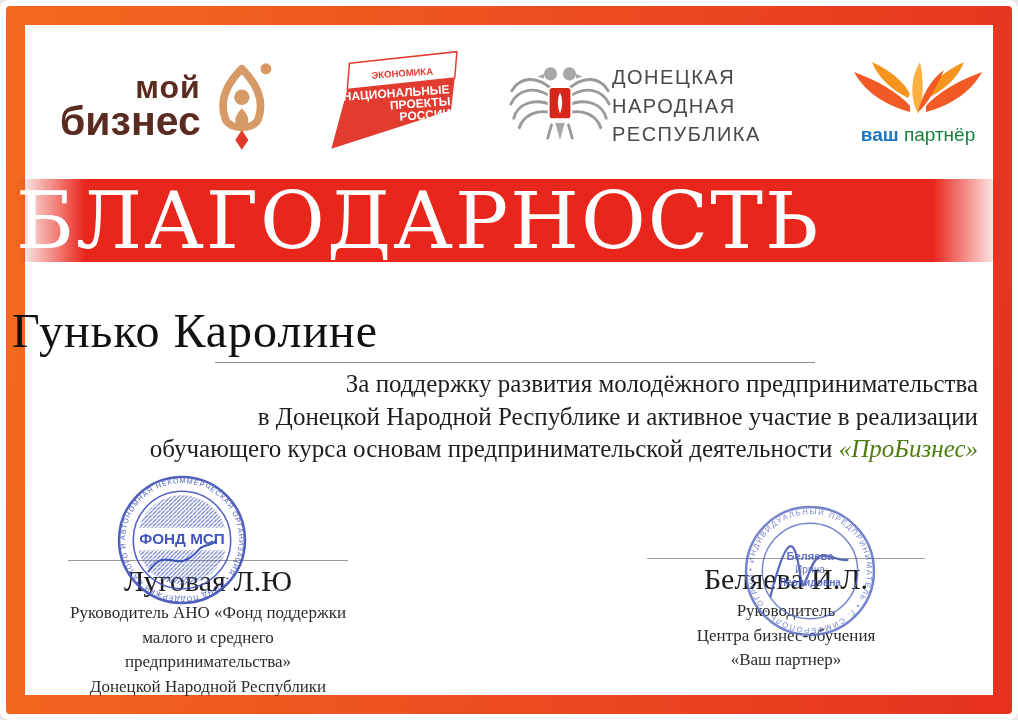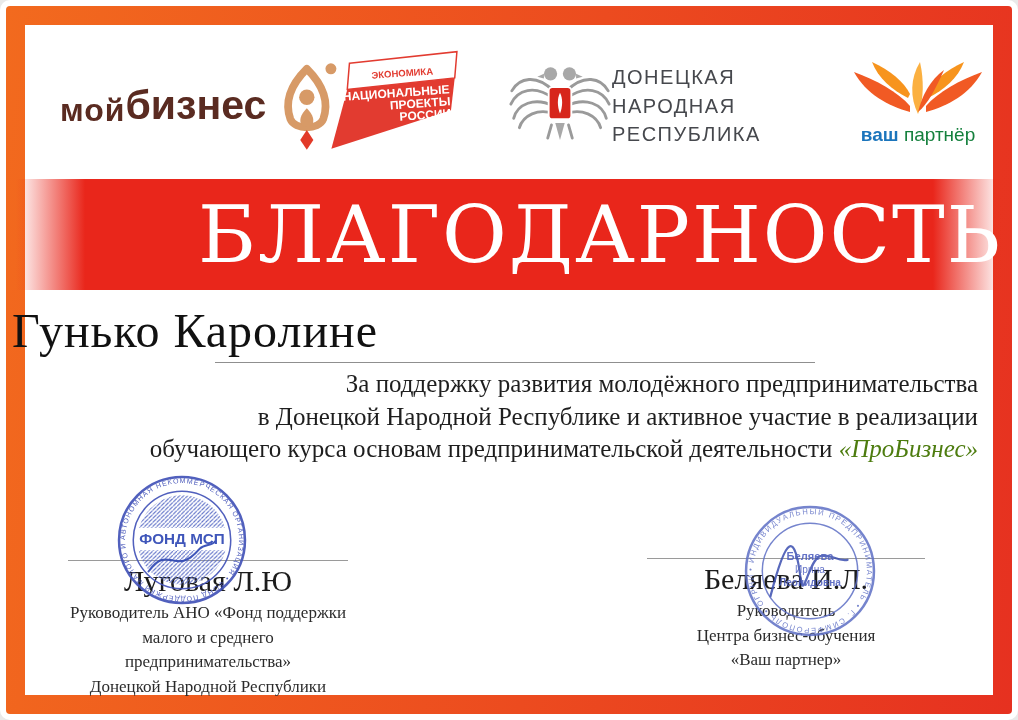--- a/index.html
+++ b/index.html
@@ -4,33 +4,33 @@
 <style>
   html,body{margin:0;padding:0;background:#e9e9e9;font-family:"Liberation Serif",serif;}
   .stage{position:relative;width:1018px;height:720px;margin:0 auto;overflow:hidden;background:#e9e9e9;}
   .card{position:absolute;inset:0;background:#fff;border-radius:10px;}
   .frame-border{position:absolute;inset:6px;background:linear-gradient(97deg,#F26A1E 0%,#EC4B1F 55%,#E63120 100%);border-radius:4px;}
   .frame-inner{position:absolute;inset:19px;background:#fff;}
 
   
   .logo-row{position:absolute;left:30px;right:30px;top:48px;height:105px;}
   .logo-mb{position:absolute;left:30px;top:12px;display:flex;align-items:center;gap:10px;}
-  .mb-text{display:flex;flex-direction:row;align-items:flex-end;color:#5A2B21;line-height:1;}
+  .mb-text{display:flex;flex-direction:column;align-items:flex-end;color:#5A2B21;line-height:1;}
   .mb-l1{font-family:"Liberation Sans",sans-serif;font-weight:800;font-size:32px;letter-spacing:1px;}
   .mb-l2{font-family:"Liberation Sans",sans-serif;font-weight:700;font-size:41px;margin-top:-2px;}
   .logo-np{position:absolute;left:292px;top:0;}
   .logo-dnr{position:absolute;left:478px;top:8px;display:flex;align-items:center;gap:0;}
   .dnr-text{font-family:"Liberation Sans",sans-serif;font-size:20px;color:#46484D;letter-spacing:1.5px;line-height:1.42;}
   .logo-vp{position:absolute;left:818px;top:6px;width:140px;text-align:center;}
   .vp-text{font-family:"Liberation Sans",sans-serif;font-size:19px;margin-top:-4px;}
   .vp-bold{font-weight:800;color:#1B75BC;}
   .vp-light{font-weight:400;color:#15803d;}
 
   
-  .banner{position:absolute;left:16px;right:16px;top:179px;height:111px;display:flex;align-items:center;justify-content:flex-end;
+  .banner{position:absolute;left:16px;right:16px;top:179px;height:83px;display:flex;align-items:center;justify-content:flex-start;
     background:linear-gradient(to right,rgba(233,38,27,0) 0%,#E9261B 7%,#E9261B 93%,rgba(233,38,27,0) 100%);}
   .banner-title{font-family:"DejaVu Serif","Liberation Serif",serif;font-size:79px;color:#ffffff;letter-spacing:2px;white-space:nowrap;}
 
   
   .recipient-wrap{position:absolute;left:12px;right:0;top:303px;text-align:left;}
   .recipient{font-size:48px;color:#111;letter-spacing:1px;}
   .recipient-rule{width:600px;height:1px;background:#8f8f8f;margin:4px auto 0;}
 
   
   .body-text{position:absolute;left:40px;right:40px;top:368px;text-align:right;font-size:25px;color:#1e1e1e;line-height:1.3;}

